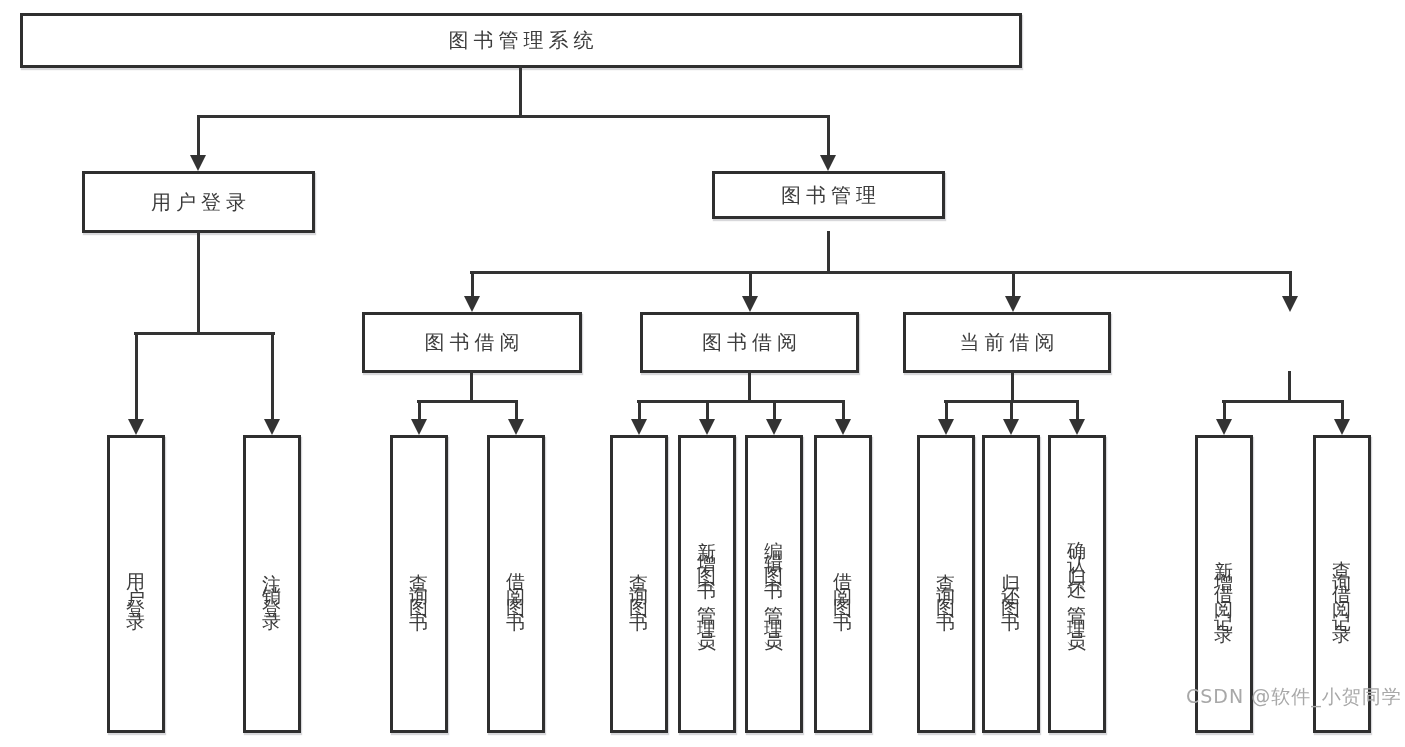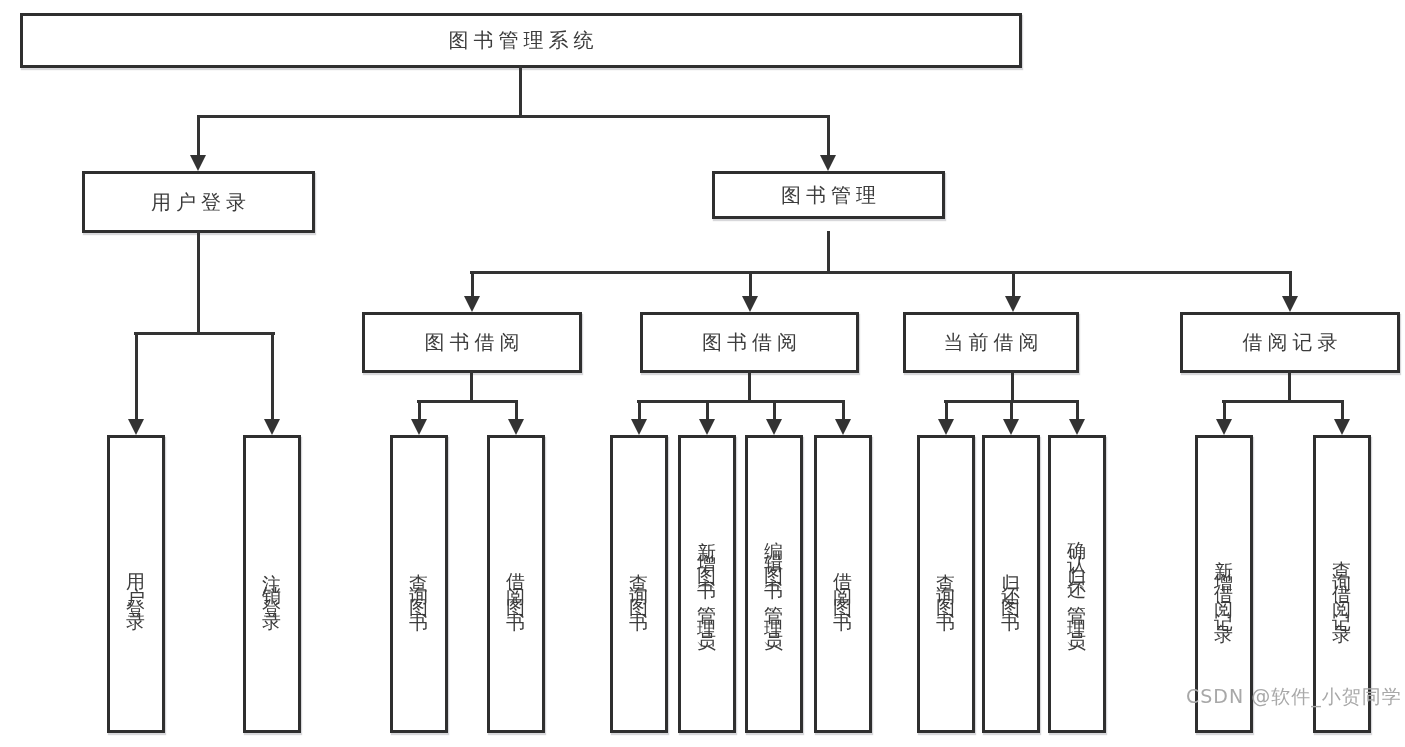--- a/index.html
+++ b/index.html
@@ -67,25 +67,22 @@
   <div class="arrow" style="left:742px;top:273px;height:39px;"></div>
   <div class="arrow" style="left:1005px;top:273px;height:39px;"></div>
   <div class="arrow" style="left:1282px;top:273px;height:39px;"></div>
 
   <div class="box" style="left:362px;top:312px;width:220px;height:61px;">
     <span class="lbl">图书借阅</span>
   </div>
   <div class="box" style="left:640px;top:312px;width:219px;height:61px;">
     <span class="lbl">图书借阅</span>
   </div>
-  <div class="box" style="left:903px;top:312px;width:176px;height:61px;">
+  <div class="box" style="left:903px;top:312px;width:208px;height:61px;">
     <span class="lbl">当前借阅</span>
-  </div>
-  <div class="box" style="left:1180px;top:312px;width:220px;height:61px;">
-    <span class="lbl">借阅记录</span>
   </div>
 
   <div class="vline" style="left:470px;top:371px;height:32px;"></div>
   <div class="hline" style="left:417px;top:400px;width:101px;"></div>
   <div class="arrow" style="left:411px;top:402px;height:33px;"></div>
   <div class="arrow" style="left:508px;top:402px;height:33px;"></div>
 
   <div class="vline" style="left:748px;top:371px;height:32px;"></div>
   <div class="hline" style="left:637px;top:400px;width:208px;"></div>
   <div class="arrow" style="left:631px;top:402px;height:33px;"></div>

